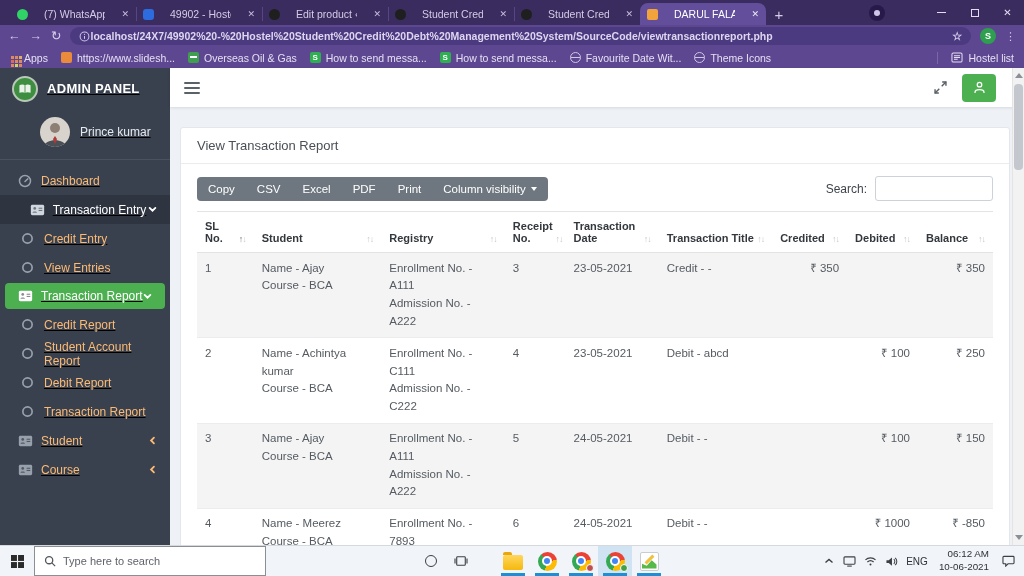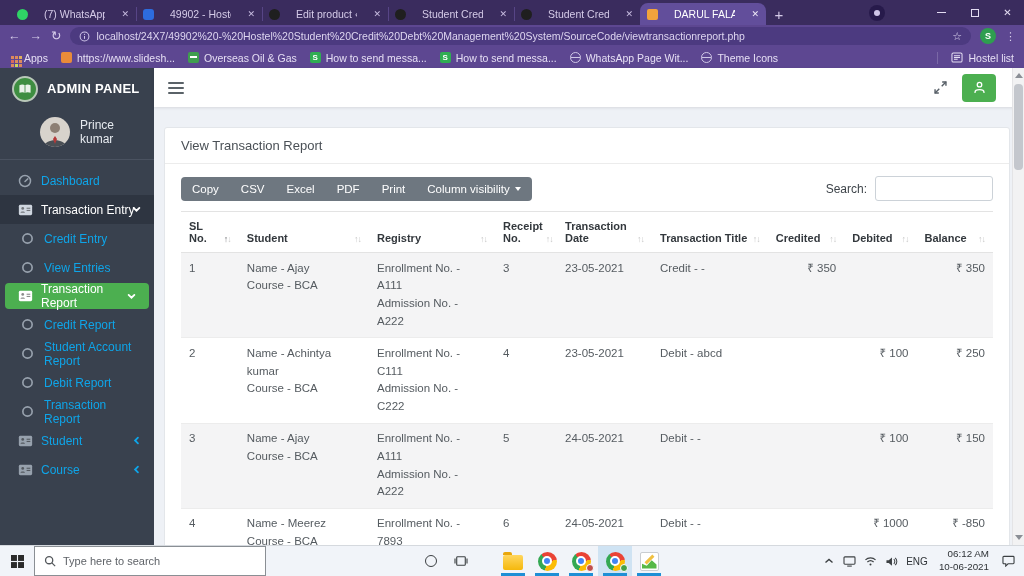--- a/index.html
+++ b/index.html
@@ -24,21 +24,21 @@
   .newtab-btn { width:26px; height:22px; color:#d5cbe8; font-size:15px; display:flex; align-items:center; justify-content:center; }
   .win-zone { position:absolute; right:0; top:0; height:25px; display:flex; align-items:center; }
   .tab-search { width:16px; height:16px; border-radius:50%; background:#271a4b; margin-right:40px; position:relative; }
   .tab-search::after { content:''; position:absolute; left:5px; top:5px; width:6px; height:6px; border-radius:50%; background:#cfc5e8; }
   .win-btn { width:33px; height:25px; display:flex; align-items:center; justify-content:center; color:#e3dcf2; font-size:10px; }
   .min-glyph { width:9px; height:1px; background:#e3dcf2; display:block; }
   .max-glyph { width:8px; height:8px; border:1px solid #e3dcf2; display:block; }
 
   .toolbar { height:22px; background:#5d4791; display:flex; align-items:center; padding:0 8px; gap:9px; }
   .nav-ic { color:#d9d0ec; font-size:12.5px; line-height:1; }
-  .omnibox { flex:1; height:18px; background:#4c3a80; border-radius:9px; display:flex; align-items:center; gap:6px; padding:0 9px; font-size:10.5px; color:#ded6f0; min-width:0; }
+  .omnibox { flex:1; height:18px; background:#4c3a80; border-radius:9px; display:flex; align-items:center; padding:0 9px; font-size:10.5px; color:#ded6f0; min-width:0;font-weight:bold; }
   .url-text { white-space:nowrap; overflow:hidden; flex:1; }
   .star-ic { color:#d9d0ec; font-size:11px; flex:none; }
   .profile-badge { width:16px; height:16px; border-radius:50%; background:#2e9e4f; color:#fff; font-size:9px; font-weight:bold; display:flex; align-items:center; justify-content:center; flex:none; }
   .dots-ic { color:#d9d0ec; font-size:11px; flex:none; }
 
   .bookmarks { height:21px; background:#5d4791; display:flex; align-items:center; gap:13px; padding:0 10px; font-size:10.5px; color:#e6dff4; }
   .bm { display:flex; align-items:center; gap:5px; white-space:nowrap; }
   .bm-ic { width:11px; height:11px; flex:none; position:relative; }
   .apps-grid { width:3px; height:3px; background:#dd8a5c; margin:1px 5px 1px 1px;
     box-shadow: 4px 0 #dd8a5c, 8px 0 #e0b05c, 0 4px #d96a5c, 4px 4px #dd8a5c, 8px 4px #dd8a5c, 0 8px #dd8a5c, 4px 8px #c9d95c, 8px 8px #dd8a5c; }
@@ -48,32 +48,32 @@
   .ic-s-green { background:#2fae52; border-radius:2px; color:#fff; font-size:8px; font-weight:bold; display:flex; align-items:center; justify-content:center; }
   .ic-s-green::after { content:'S'; }
   .ic-globe { border:1px solid #cfc6e6; border-radius:50%; }
   .ic-globe::after { content:''; position:absolute; left:0; right:0; top:4px; height:1px; background:#cfc6e6; }
   .bm-spacer { flex:1; }
   .bm-divider { width:1px; height:12px; background:#7a68a6; }
 
   
   .page { display:flex; height:477px; position:relative; background:#eef1f6; }
 
-  .sidebar { width:154px; background:#39414e; flex:none; display:flex; flex-direction:column; }
+  .sidebar { width:170px; background:#39414e; flex:none; display:flex; flex-direction:column;text-decoration:underline; }
   .brand { height:41px; display:flex; align-items:center; gap:9px; padding:0 12px; }
   .brand-logo { width:26px; height:26px; border-radius:50%; background:#3e8e41; border:2px solid #b9c8b9; display:flex; align-items:center; justify-content:center; flex:none; }
   .brand-text { color:#fff; font-size:13px; font-weight:bold; letter-spacing:.3px; }
   .user-row { display:flex; align-items:center; gap:10px; padding:8px 12px 10px;margin-left:28px; }
   .avatar { width:30px; height:30px; border-radius:50%; overflow:hidden; flex:none; }
   .user-name { color:#e6eaef; font-size:12px; }
   .side-divider { height:1px; background:#4a5260; margin:2px 0 6px; }
-  .mi { height:29px; display:flex; align-items:center; padding:0 12px 0 18px; color:#0ea5e9; font-size:12px; gap:6px; position:relative; cursor:default; }
+  .mi { height:29px; display:flex; align-items:center; padding:0 12px 0 18px; color:#fdba74; font-size:12px; gap:6px; position:relative; cursor:default; }
   .mi .ic { width:17px; flex:none; display:flex; align-items:center; color:#97a1ad; }
   .mi.sub { padding-left:21px; }
-  .mi.open { background:#2e3541; color:#fff; }
+  .mi.open { background:#2e3541; color:#fff;justify-content:center; }
   .mi.open .ic { color:#cfd6df; }
   .mi.active { background:#4caf50; color:#fff; border-radius:4px; margin:1px 5px; height:26px; padding-left:13px; }
   .mi.active .ic { color:#fff; }
   .chev { position:absolute; right:13px; display:flex; color:inherit; }
 
   .main { flex:1; display:flex; flex-direction:column; min-width:0; }
   .appbar { height:39px; background:#fff; display:flex; align-items:center; padding:0 14px; box-shadow:0 1px 3px rgba(0,0,0,.10); position:relative; z-index:2; }
   .hamburger { width:16px; display:flex; flex-direction:column; gap:3px; }
   .hamburger span { height:2px; background:#5a6268; border-radius:1px; }
   .appbar-right { margin-left:auto; display:flex; align-items:center; gap:14px; padding-right:14px; }
@@ -219,21 +219,21 @@
         <span class="bm">
           <span class="bm-ic ic-s-green"></span>
           <span>How to send messa...</span>
         </span>
         <span class="bm">
           <span class="bm-ic ic-s-green"></span>
           <span>How to send messa...</span>
         </span>
         <span class="bm">
           <span class="bm-ic ic-globe"></span>
-          <span>WhatsApp Page Wit...</span>
+          <span>Favourite Date Wit...</span>
         </span>
         <span class="bm">
           <span class="bm-ic ic-globe"></span>
           <span>Theme Icons</span>
         </span>
       </span>
     <span class="bm-spacer"></span>
     <span class="bm-divider"></span>
     <div class="bm">
       <svg width="12" height="11" viewBox="0 0 13 12" fill="none" stroke="#e6dff4" stroke-width="1.1">

